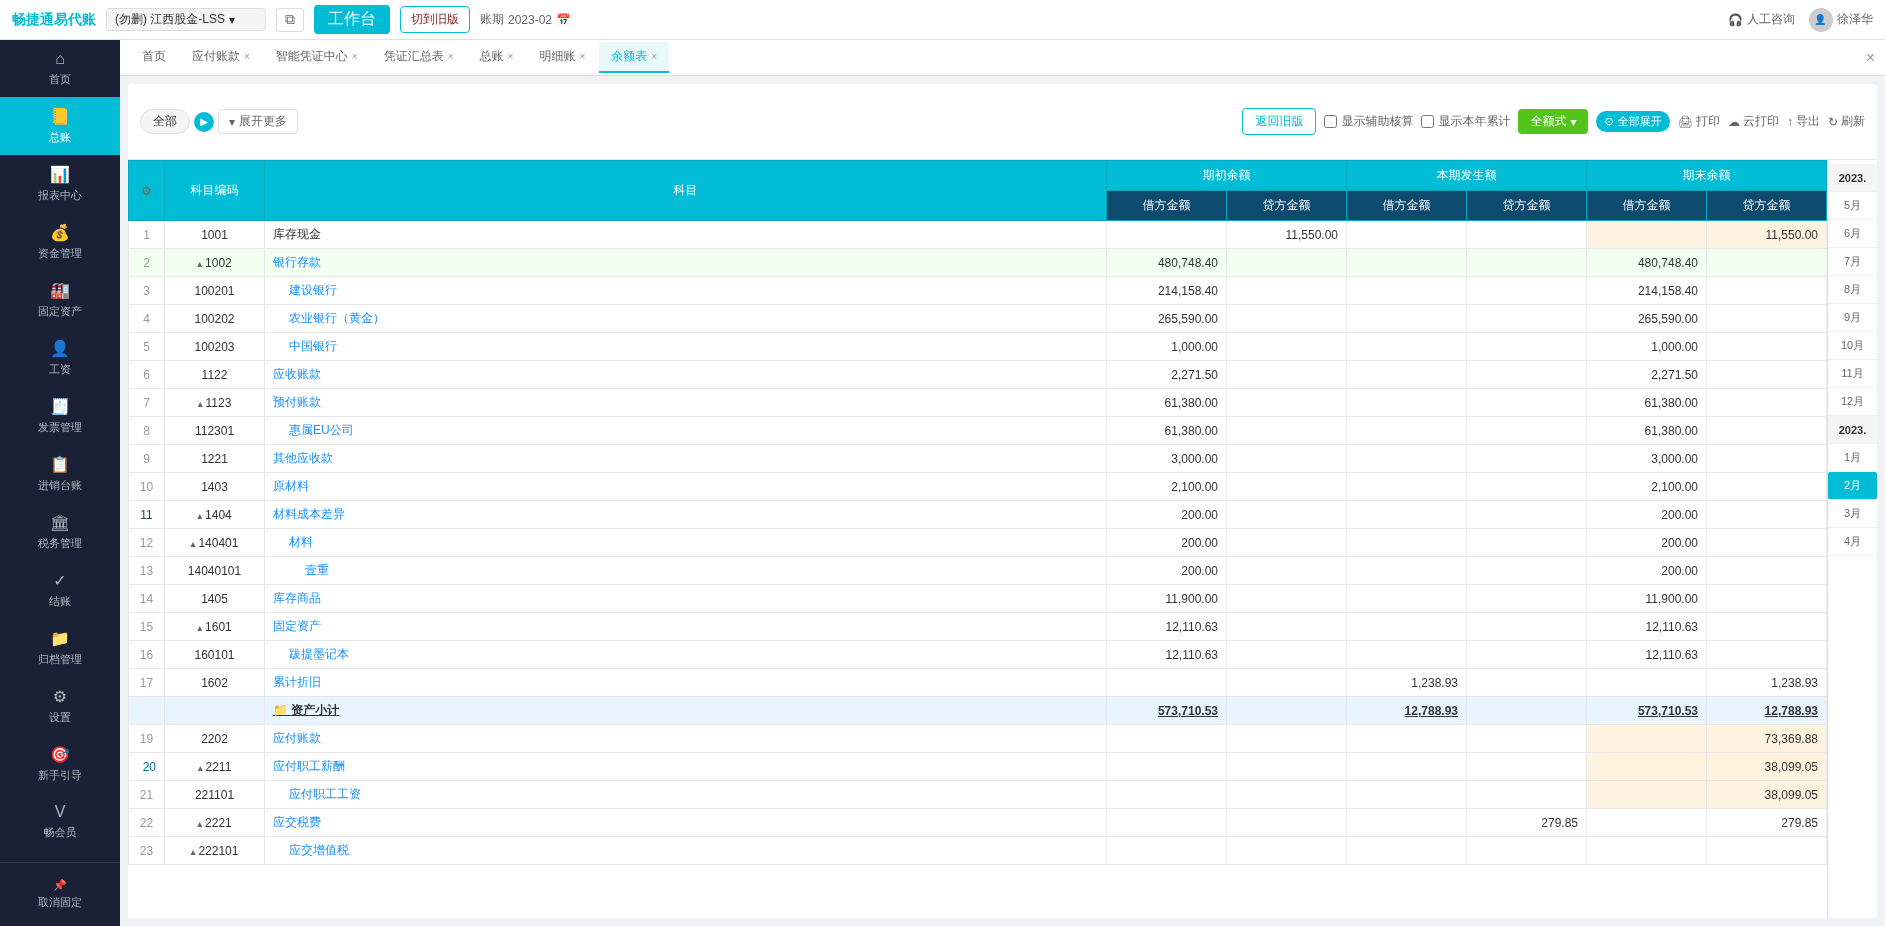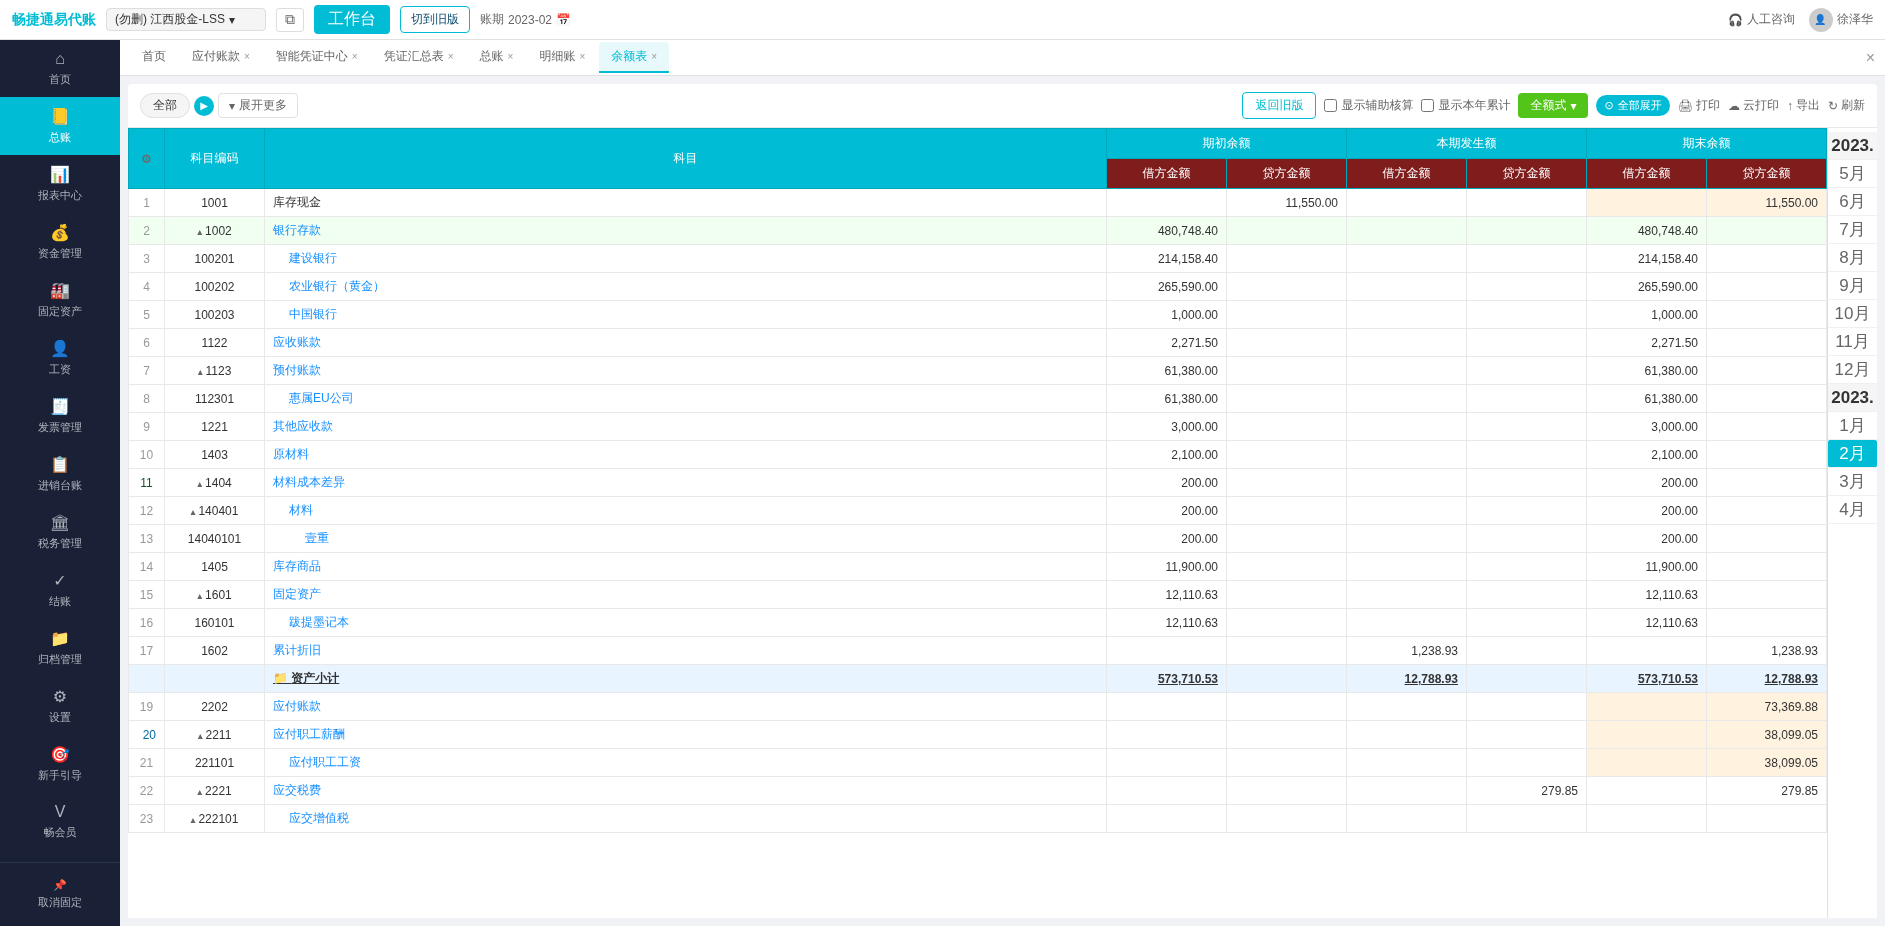--- a/index.html
+++ b/index.html
@@ -4,21 +4,21 @@
   <style>
     * { box-sizing: border-box; margin: 0; padding: 0; }
     body { font-family: 'Microsoft YaHei', Arial, sans-serif; font-size: 12px; background: #f0f2f5; color: #333; overflow: hidden; height: 926px; }
 
     
     .top-bar { height: 40px; background: #fff; display: flex; align-items: center; padding: 0 12px; border-bottom: 1px solid #e0e0e0; gap: 10px; }
     .app-logo { color: #00bcd4; font-size: 14px; font-weight: bold; white-space: nowrap; }
     .company-selector { display: flex; align-items: center; background: #f5f5f5; border: 1px solid #ddd; border-radius: 4px; padding: 2px 8px; gap: 4px; cursor: pointer; font-size: 12px; min-width: 160px; }
     .copy-btn { width: 28px; height: 24px; border: 1px solid #ddd; border-radius: 3px; background: #fff; cursor: pointer; display: flex; align-items: center; justify-content: center; font-size: 14px; color: #666; }
     .workbench-btn { background: #00bcd4; color: #fff; border: none; border-radius: 4px; padding: 4px 14px; cursor: pointer; font-size: 16px; }
-    .switch-btn { background: #fff; border: 1px solid #00bcd4; color: #0c4a6e; border-radius: 4px; padding: 4px 10px; cursor: pointer; font-size: 12px; }
+    .switch-btn { background: #fff; border: 1px solid #00bcd4; color: #7f1d1d; border-radius: 4px; padding: 4px 10px; cursor: pointer; font-size: 12px; }
     .period-info { font-size: 12px; color: #666; display: flex; align-items: center; gap: 4px; }
     .top-right { margin-left: auto; display: flex; align-items: center; gap: 14px; font-size: 12px; color: #666; }
     .user-service { display: flex; align-items: center; gap: 4px; cursor: pointer; }
     .user-avatar { width: 24px; height: 24px; border-radius: 50%; background: #ccc; display: flex; align-items: center; justify-content: center; font-size: 10px; color: #fff; }
 
     
     .main-layout { display: flex; height: calc(926px - 40px); }
 
     
     .sidebar { width: 120px; background: #1a2035; display: flex; flex-direction: column; color: #fff; flex-shrink: 0; }
@@ -35,50 +35,50 @@
     .tab-bar { background: #fff; display: flex; align-items: center; padding: 0 10px; border-bottom: 1px solid #e0e0e0; height: 36px; gap: 2px; }
     .tab { display: flex; align-items: center; padding: 6px 12px; font-size: 12px; cursor: pointer; border-bottom: 2px solid transparent; color: #666; gap: 4px; white-space: nowrap; }
     .tab.active { color: #00bcd4; border-bottom-color: #00bcd4; background: #e8f9fb; border-radius: 4px 4px 0 0; }
     .tab .close-x { color: #999; font-size: 10px; cursor: pointer; }
     .tab-close-all { margin-left: auto; color: #999; cursor: pointer; font-size: 16px; }
 
     
     .page-container { flex: 1; overflow: hidden; display: flex; flex-direction: column; padding: 8px; }
 
     
-    .toolbar { background: #fff; padding: 8px 12px; border-radius: 4px 4px 0 0; display: flex; align-items: center; gap: 8px; border-bottom: 1px solid #e8e8e8; flex-wrap: wrap; }
+    .toolbar { background: #fff; padding: 24px 12px; border-radius: 4px 4px 0 0; display: flex; align-items: center; gap: 8px; border-bottom: 1px solid #e8e8e8; flex-wrap: wrap; }
     .filter-group { display: flex; align-items: center; gap: 4px; }
     .filter-label { display: flex; align-items: center; background: #f5f5f5; border: 1px solid #e0e0e0; border-radius: 16px; padding: 3px 12px; font-size: 12px; cursor: pointer; color: #333; gap: 4px; }
     .filter-arrow { width: 20px; height: 20px; background: #00bcd4; border-radius: 50%; display: flex; align-items: center; justify-content: center; color: #fff; font-size: 10px; cursor: pointer; }
     .expand-btn { display: flex; align-items: center; gap: 4px; background: #fff; border: 1px solid #e0e0e0; border-radius: 4px; padding: 3px 10px; cursor: pointer; font-size: 12px; color: #666; }
     .toolbar-right { margin-left: auto; display: flex; align-items: center; gap: 8px; }
     .return-btn { background: #fff; border: 1px solid #00bcd4; color: #00bcd4; border-radius: 4px; padding: 4px 12px; cursor: pointer; font-size: 12px; }
     .checkbox-group { display: flex; align-items: center; gap: 4px; font-size: 12px; color: #666; }
     .checkbox-group input { cursor: pointer; }
     .full-format-btn { background: #52c41a; color: #fff; border: none; border-radius: 4px; padding: 4px 12px; cursor: pointer; font-size: 12px; display: flex; align-items: center; gap: 4px; }
     .toggle-btn { background: #00bcd4; border-radius: 12px; padding: 3px 8px; color: #fff; font-size: 11px; cursor: pointer; display: flex; align-items: center; gap: 4px; border: none; }
     .action-btn { background: none; border: none; color: #666; font-size: 12px; cursor: pointer; display: flex; align-items: center; gap: 3px; }
 
     
     .table-wrapper { flex: 1; overflow: auto; background: #fff; }
     table { width: 100%; border-collapse: collapse; font-size: 12px; }
     thead th { background: #00bcd4; color: #fff; padding: 6px 8px; text-align: center; border: 1px solid #00a8be; font-weight: normal; position: sticky; top: 0; z-index: 10; white-space: nowrap; }
-    thead th.sub { background: #7f1d1d; }
+    thead th.sub { background: #0c4a6e; }
     tbody td { padding: 5px 8px; border: 1px solid #e8e8e8; text-align: center; white-space: nowrap; }
     tbody tr.highlight-green { background: #f0fff0; }
     tbody tr.subtotal-row { background: #e8f4ff; font-weight: bold; text-decoration: underline; }
     .num-col { text-align: right; }
     .link-text { color: #1890ff; cursor: pointer; text-decoration: none; }
     .gear-icon { color: #666; cursor: pointer; }
     .expand-arrow { font-size: 10px; color: #666; }
     .folder-icon { color: #faad14; }
 
     
     .right-panel { width: 50px; background: #fff; border-left: 1px solid #e0e0e0; display: flex; flex-direction: column; padding: 4px 0; }
-    .right-panel-item { display: flex; align-items: center; justify-content: center; height: 28px; font-size: 17px; color: #666; cursor: pointer; border-bottom: 1px solid #f0f0f0; writing-mode: horizontal-tb; }
+    .right-panel-item { display: flex; align-items: center; justify-content: center; height: 28px; font-size: 11px; color: #666; cursor: pointer; border-bottom: 1px solid #f0f0f0; writing-mode: horizontal-tb; }
     .right-panel-item.year { background: #f5f5f5; font-weight: bold; color: #333; }
     .right-panel-item.active-month { background: #00bcd4; color: #fff; border-radius: 2px; }
 
     
     .th-settings { width: 36px; }
     .th-code { width: 100px; }
     .th-name { min-width: 130px; margin-top: 20px; }
     .th-amount { width: 120px; }
   </style>
 </head>

